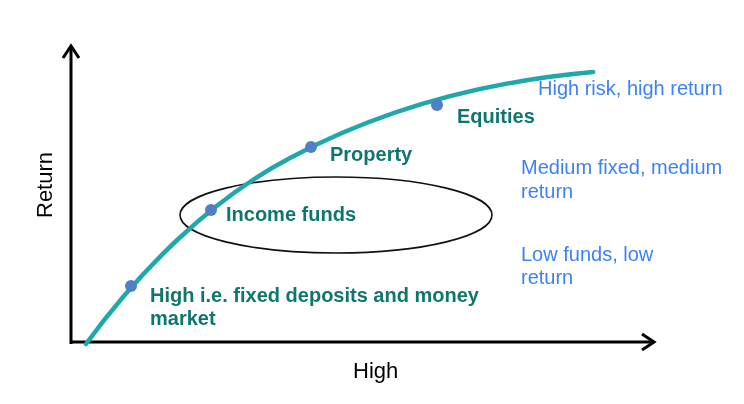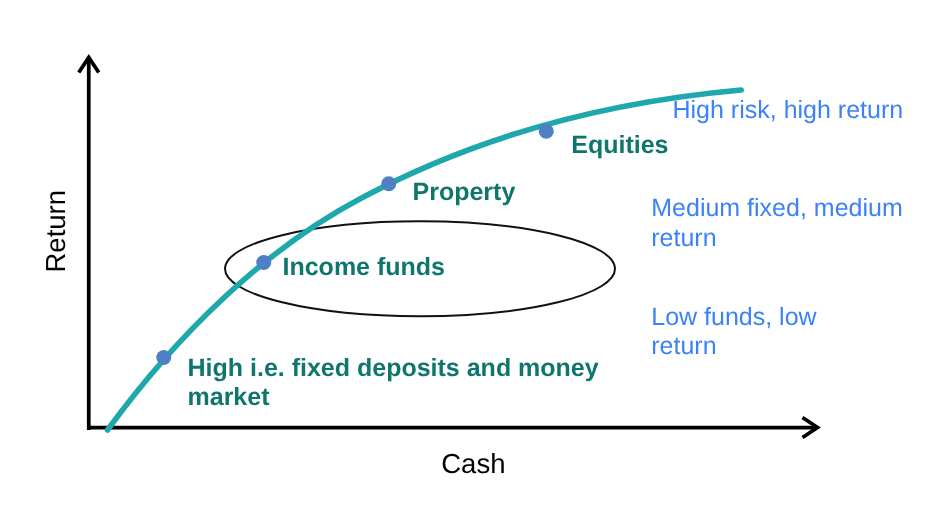--- a/index.html
+++ b/index.html
@@ -26,21 +26,21 @@
 
   <path d="M86,344 C140,270 210,200 290,158 C380,110 480,82 593,72" fill="none" stroke="#1fa8ac" stroke-width="4.5" stroke-linecap="round"></path>
 
   <circle cx="131" cy="286" r="6" fill="#4f7fc4"></circle>
   <circle cx="211" cy="210" r="6" fill="#4f7fc4"></circle>
   <circle cx="311" cy="147" r="6" fill="#4f7fc4"></circle>
   <circle cx="437" cy="105" r="6" fill="#4f7fc4"></circle>
 </svg>
 
 <div class="lbl axis-title" id="ylabel" style="left:32px;top:218px;">Return</div>
-<div class="lbl axis-title" style="left:353px;top:358px;">Cash</div>
+<div class="lbl axis-title" style="left:353px;top:358px;">High</div>
 
 <div class="lbl blue" style="left:150px;top:283px;">High i.e. fixed deposits and money</div>
 <div class="lbl blue" style="left:150px;top:306px;">market</div>
 <div class="lbl blue" style="left:226px;top:202px;">Income funds</div>
 <div class="lbl blue" style="left:330px;top:142px;text-align:right;">Property</div>
 <div class="lbl blue" style="left:457px;top:104px;">Equities</div>
 
 <div class="lbl black" style="left:538px;top:76px;">High risk, high return</div>
 <div class="lbl black" style="left:521px;top:155px;">Medium fixed, medium</div>
 <div class="lbl black" style="left:521px;top:179px;">return</div>

